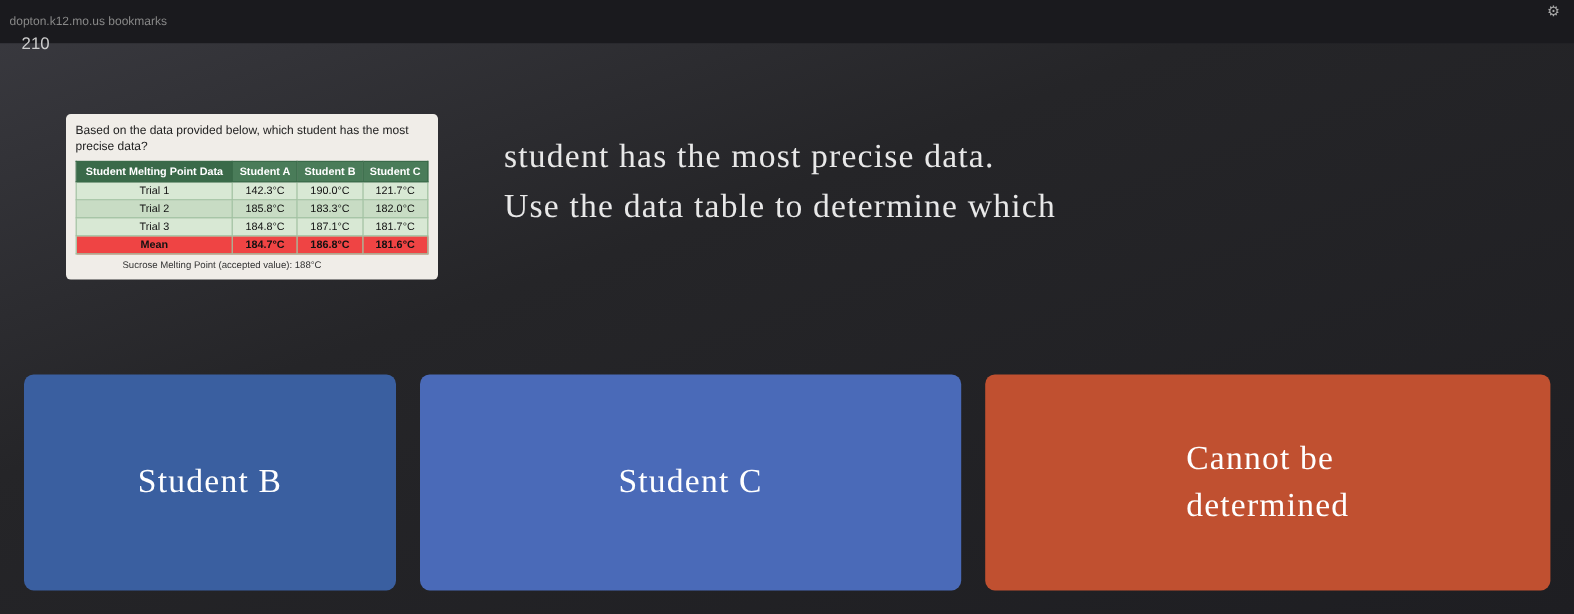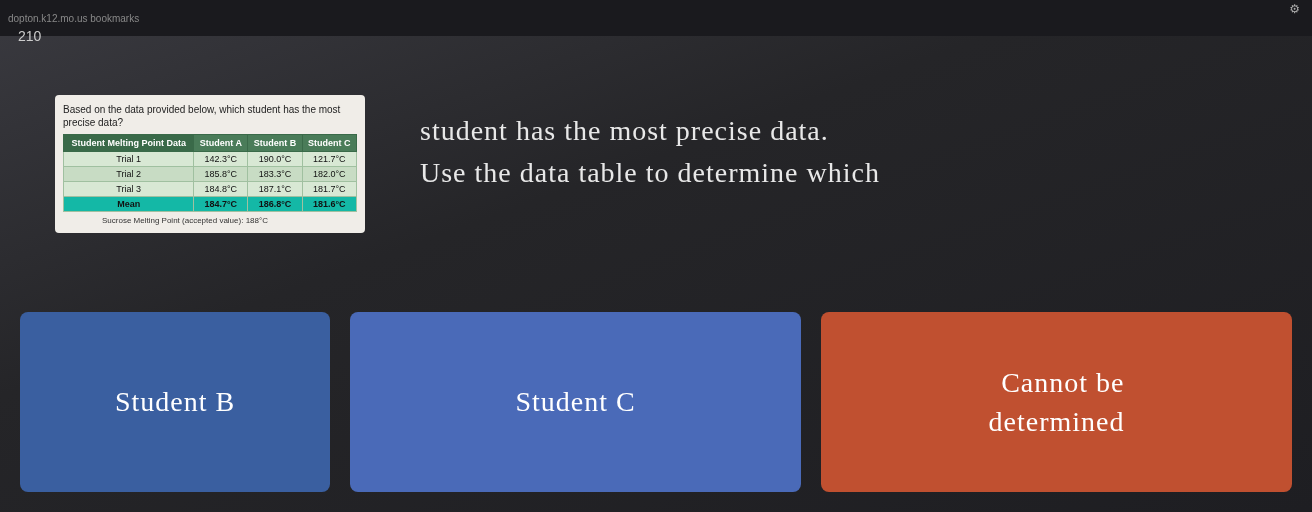--- a/index.html
+++ b/index.html
@@ -105,21 +105,21 @@
     }
 
     table tbody td {
       padding: 2px 4px;
       text-align: center;
       border: 1px solid #a0c0a0;
       color: #111;
     }
 
     table tbody tr:last-child td {
-      background: #14b8a6;
+      background: #ef4444;
       font-weight: bold;
     }
 
     .sucrose-note {
       font-size: 8px;
       color: #333;
       margin-top: 4px;
       padding-left: 39px;
     }
 
@@ -171,21 +171,21 @@
     }
 
     .btn-student-c {
       background: #4a6ab8;
       flex: 1;
     }
 
     .btn-cannot {
       background: #c05030;
       flex: 1;
-      text-align: right;
+      text-align: left;
       padding: 10px;
       line-height: 1.4;
     }
   </style>
 </head>
 <body>
 
 <div class="screen-container">
 
   <div class="top-bar">

